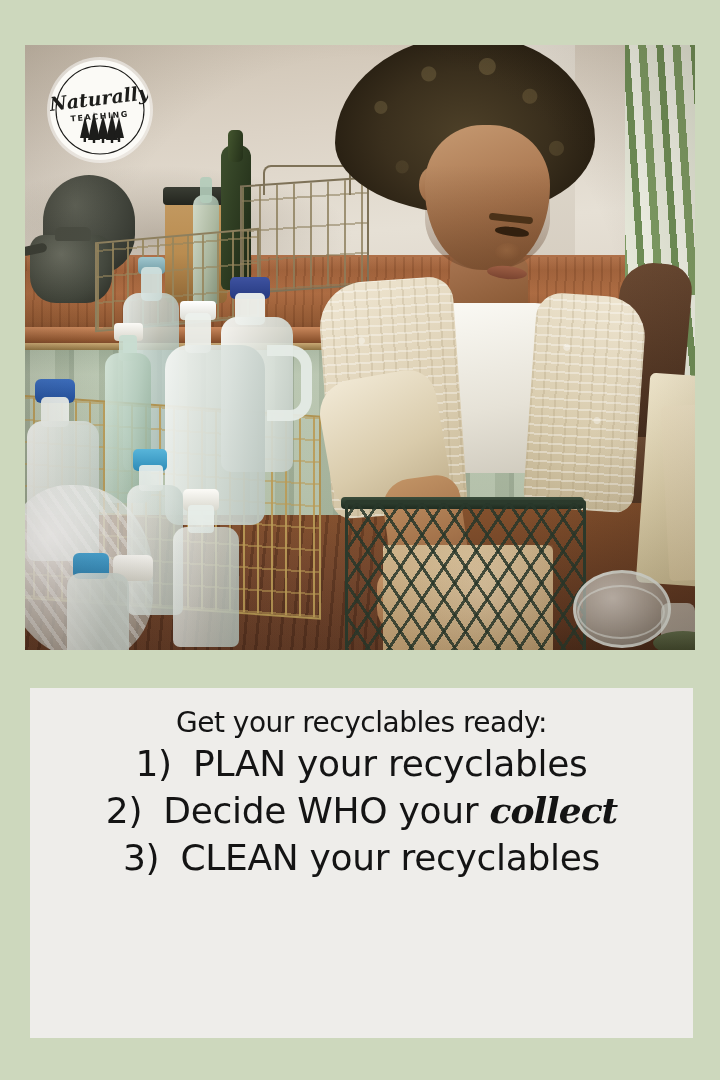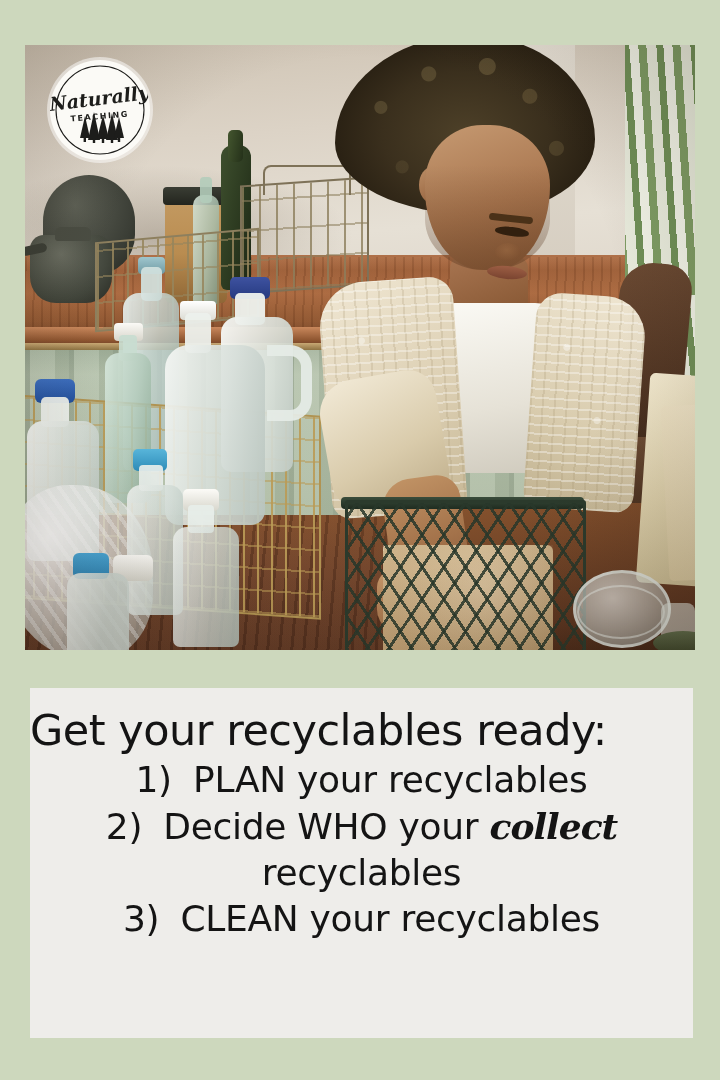--- a/index.html
+++ b/index.html
@@ -511,23 +511,23 @@
   .logo svg { display: block; }
 
   
   .panel {
     position: absolute;
     left: 30px; top: 688px;
     width: 663px; height: 350px;
     background: #eeedea;
   }
   .headline {
-    text-align: left;
+    text-align: center;
     font-family: "DejaVu Sans", sans-serif;
-    font-size: 43px;
+    font-size: 28px;
     font-weight: 400;
     color: #141414;
     letter-spacing: -.5px;
     margin: 20px 0 0 0;
     line-height: 1.05;
   }
   .steps {
     margin: 4px 0 0 0;
     padding: 0;
     list-style: none;
@@ -690,21 +690,20 @@
     <ul class="steps">
       <li class="step">
         <span class="num">1)</span>
         <span>PLAN your recyclables</span>
       </li>
       <li class="step">
         <span class="num">2)</span>
         <span>Decide WHO your</span>
         <span class="script">collect</span>
         <br>
-        <span>recyclables</span>
       </li>
       <li class="step">
         <span class="num">3)</span>
         <span>CLEAN your recyclables</span>
       </li>
     </ul>
 
   </div>
 
 </div>

